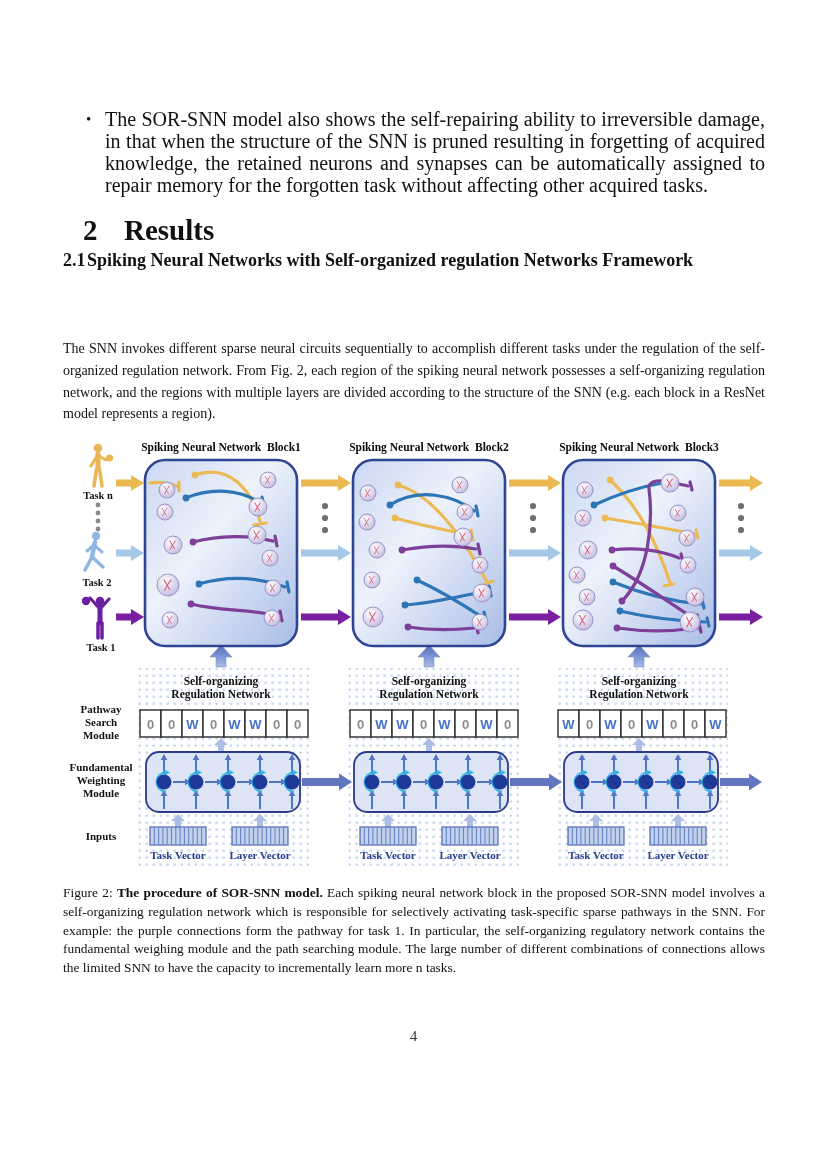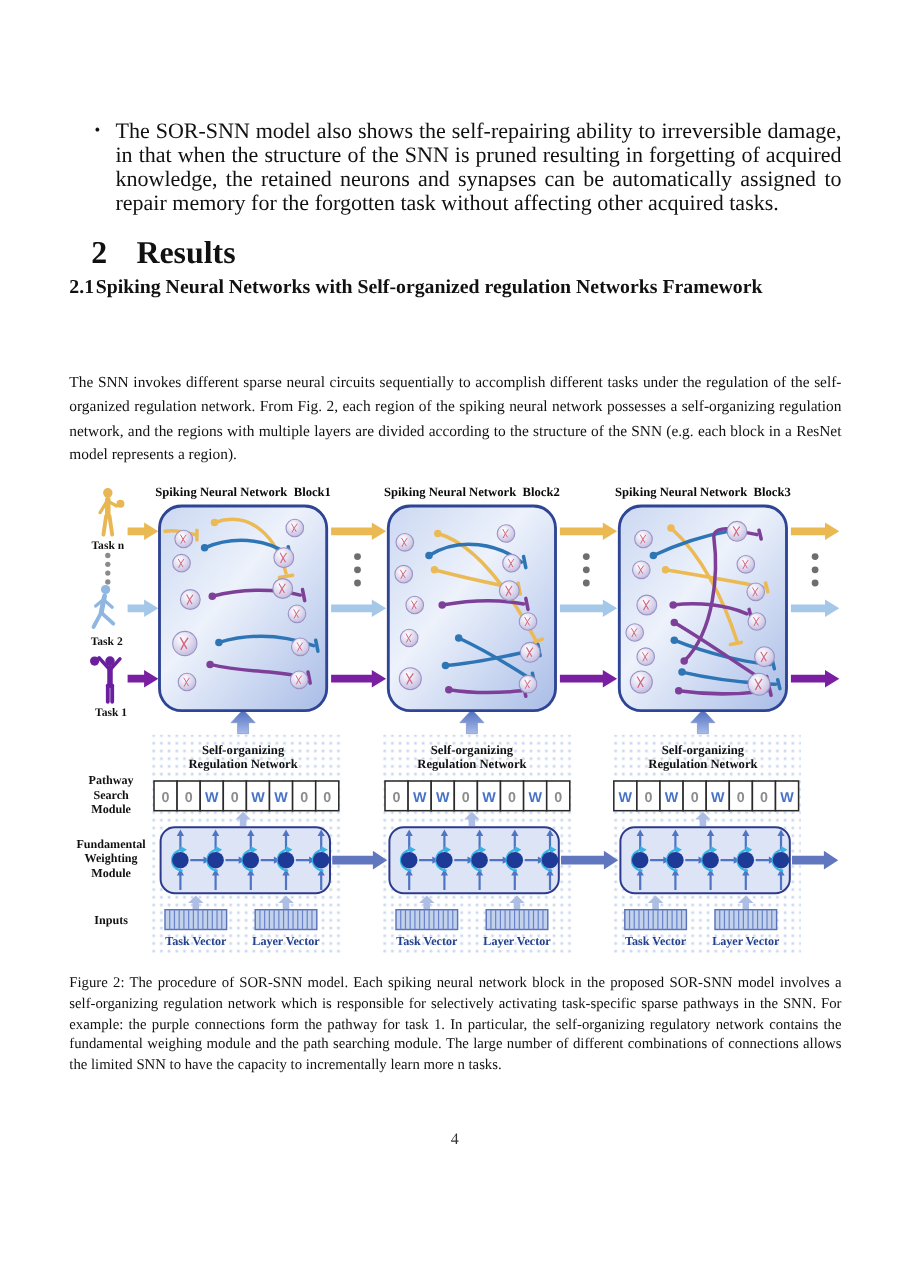--- a/index.html
+++ b/index.html
@@ -9,21 +9,21 @@
   .bullet-marker{width:19px;font-size:15px;line-height:22px;}
   .bullet-text{width:660px;font-size:20px;line-height:22px;text-align:justify;}
   .h-results{position:absolute;left:63px;top:214px;font-size:29px;font-weight:bold;margin-left:20px;}
   .h-results .num{display:inline-block;width:41px;}
   .h-sub{position:absolute;left:63px;top:248px;width:630px;font-size:18px;font-weight:bold;line-height:25px;}
   .h-sub .num{position:absolute;left:0;top:0;}
   .h-sub .txt{display:block;margin-left:24px;width:610px;}
   .body-par{position:absolute;left:63px;top:318px;width:702px;font-size:14px;line-height:21.8px;text-align:justify;margin-top:20px;}
   .fig{position:absolute;left:60px;top:435px;width:710px;height:440px;}
   .caption{position:absolute;left:63px;top:884px;width:702px;font-size:13.4px;line-height:18.8px;text-align:justify;}
-  .caption b{font-weight:normal;}
+  .caption b{font-weight:bold;}
   .pagenum{position:absolute;left:0;top:1028px;width:100%;text-align:center;font-size:14.5px;color:#333;}
   svg text{font-family:"Liberation Serif", serif;}
   svg .cellfont{font-family:"Liberation Sans", sans-serif;}
   svg .pre{white-space:pre;}
 </style>
 </head>
 <body>
 
 <div class="page">
 

